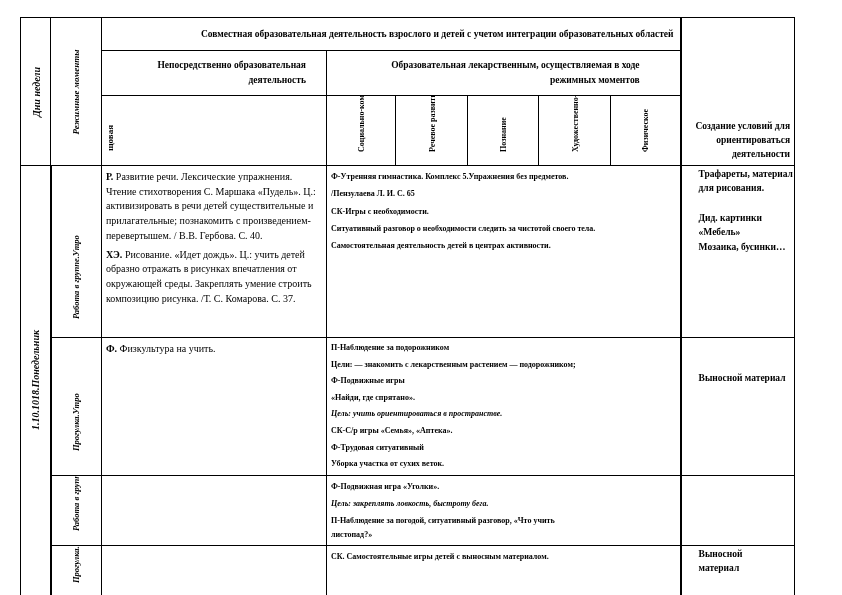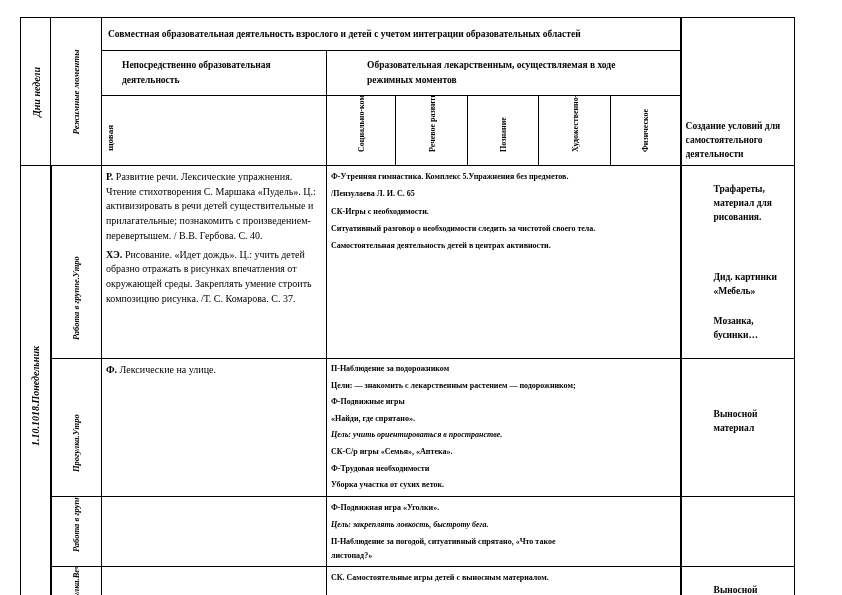--- a/index.html
+++ b/index.html
@@ -3,33 +3,33 @@
 <meta charset="utf-8">
 <style>
   html, body { margin:0; padding:0; background:#ffffff; }
   body { width:842px; height:595px; position:relative; overflow:hidden;
          font-family:"Liberation Serif", "DejaVu Serif", serif; color:#000; }
   .page { position:absolute; left:0; top:0; width:842px; height:595px; background:#fff; }
   table.plan { position:absolute; left:20px; top:17px; border-collapse:collapse; table-layout:fixed;
                width:774px; height:527px; }
   table.plan td { border:1px solid #000; padding:0; vertical-align:top; overflow:hidden; }
   .bold-r { border-right:2px solid #000 !important; }
-  .hdr { font-weight:bold; font-size:9.5px; text-align:left; line-height:15px; vertical-align:middle !important; }
+  .hdr { font-weight:bold; font-size:9.5px; text-align:right; line-height:15px; vertical-align:middle !important; }
   .vert { position:relative; }
   .vert .vt { position:absolute; left:50%; bottom:4px; transform-origin:0 0;
               transform:rotate(-90deg) translateY(-50%); white-space:nowrap;
               font-size:9px; font-weight:bold; }
   .vert .vt.it { font-style:italic; }
   .vert .vt.center { bottom:auto; top:50%; transform:rotate(-90deg) translate(-50%,-50%); }
   .cell-text { font-size:10px; line-height:14.7px; padding:2px 4px 0 4px; font-weight:bold; }
   .cell-small { font-size:8px; line-height:13.3px; padding:1px 3px 0 3px; font-weight:bold; }
   .cell-small p, .cell-text p { margin:4px; }
   .it { font-style:italic; }
   .right-text { font-size:9.5px; line-height:14px; padding:2px 5px 0 5px; font-weight:bold; }
-  .right-text p { margin:16px;padding-left:16px; }
+  .right-text p { margin:1px;padding-left:16px; }
   .gap { height:14px; }
 </style>
 </head>
 <body>
 
 <div class="page">
 <table class="plan">
   <colgroup>
     <col style="width:30px">
     <col style="width:51px">
@@ -46,21 +46,21 @@
         <tr style="height:33px">
     <td rowspan="3" class="vert">
       <span class="vt it center" style="font-size:10px">Дни недели</span>
     </td>
     <td rowspan="3" class="vert">
       <span class="vt it center">Режимные моменты</span>
     </td>
     <td colspan="6" class="hdr bold-r" style="padding:0 6px">Совместная образовательная деятельность взрослого и детей с учетом интеграции образовательных областей</td>
     <td rowspan="3" class="hdr" style="vertical-align:bottom !important; padding:0 4px 4px 4px; line-height:14px;">
       <div style="height:121px; overflow:hidden; display:flex; align-items:flex-end; justify-content:center;">
-        <span>Создание условий для самостоятельного деятельности</span>
+        <span>Создание условий для ориентироваться деятельности</span>
       </div>
     </td>
   </tr>
 
   <tr style="height:45px">
     <td class="hdr" style="padding:0 20px">Непосредственно образовательная деятельность</td>
     <td colspan="5" class="hdr bold-r" style="padding:0 40px">Образовательная лекарственным, осуществляемая в ходе режимных моментов</td>
   </tr>
 
   <tr style="height:70px">
@@ -110,46 +110,46 @@
       <p>Дид. картинки «Мебель»</p>
       <p>Мозаика, бусинки…</p>
     </td>
   </tr>
 
   <tr style="height:105px">
     <td class="vert">
       <span class="vt it" style="bottom:14px; font-size:8.5px">Прогулка.Утро</span>
     </td>
     <td class="cell-text">
-      <p><span>Ф.</span><span style="font-weight:normal"> Лексические на улице.</span></p>
+      <p><span>Ф.</span><span style="font-weight:normal"> Физкультура на учить.</span></p>
     </td>
     <td colspan="5" class="cell-small bold-r" style="line-height:12.6px">
       <p>П-Наблюдение за подорожником</p>
       <p>Цели: — знакомить с лекарственным растением — подорожником;</p>
       <p>Ф-Подвижные игры</p>
       <p>«Найди, где спрятано».</p>
       <p class="it">Цель: учить ориентироваться в пространстве.</p>
       <p>СК-С/р игры «Семья», «Аптека».</p>
-      <p>Ф-Трудовая необходимости</p>
+      <p>Ф-Трудовая ситуативный</p>
       <p>Уборка участка от сухих веток.</p>
     </td>
     <td class="right-text" style="padding-top:32px">
       <p>Выносной материал</p>
     </td>
   </tr>
 
   <tr style="height:56px">
     <td class="vert">
       <span class="vt it" style="bottom:4px; font-size:8.5px">Работа в группе. Вечер.</span>
     </td>
     <td class="cell-text"></td>
     <td colspan="5" class="cell-small bold-r">
       <p>Ф-Подвижная игра «Уголки».</p>
       <p class="it">Цель: закреплять ловкость, быстроту бега.</p>
-      <p style="width:230px">П-Наблюдение за погодой, ситуативный спрятано, «Что такое листопад?»</p>
+      <p style="width:230px">П-Наблюдение за погодой, ситуативный разговор, «Что учить листопад?»</p>
     </td>
     <td class="right-text"></td>
   </tr>
 
   <tr style="height:50px">
     <td class="vert">
       <span class="vt it" style="bottom:2px; font-size:8.5px">Прогулка.Вечер.</span>
     </td>
     <td class="cell-text"></td>
     <td colspan="5" class="cell-small bold-r">

